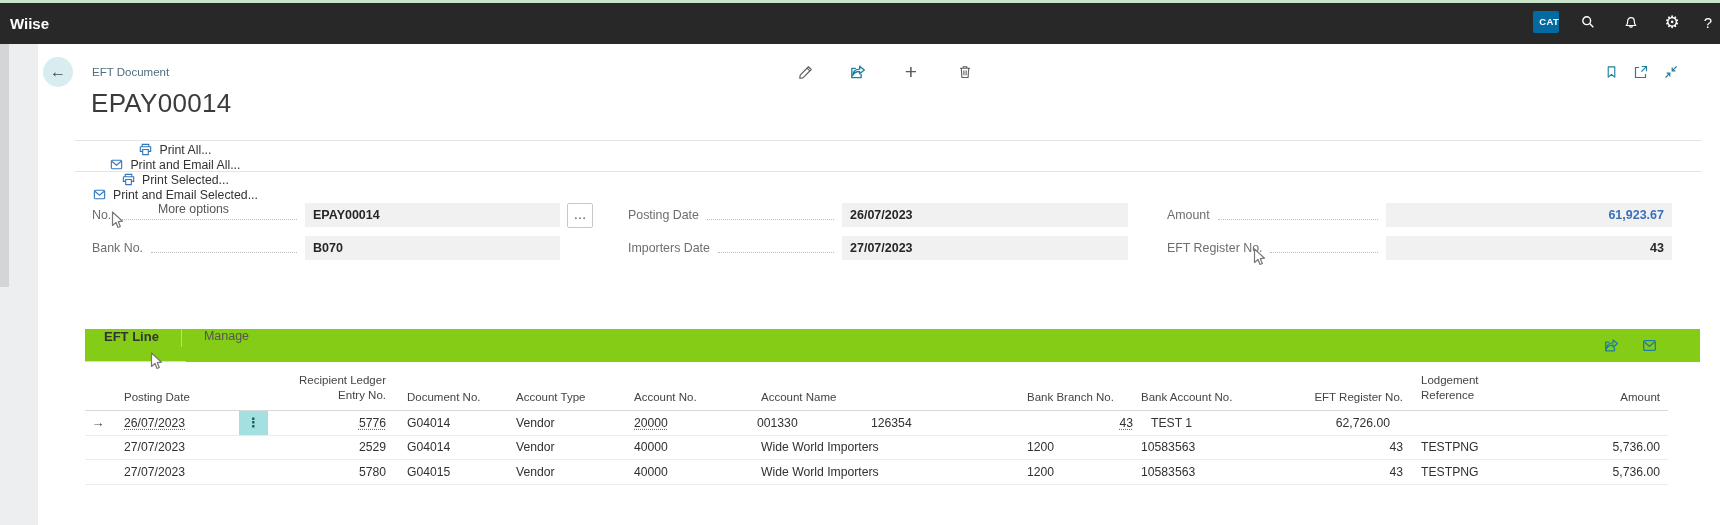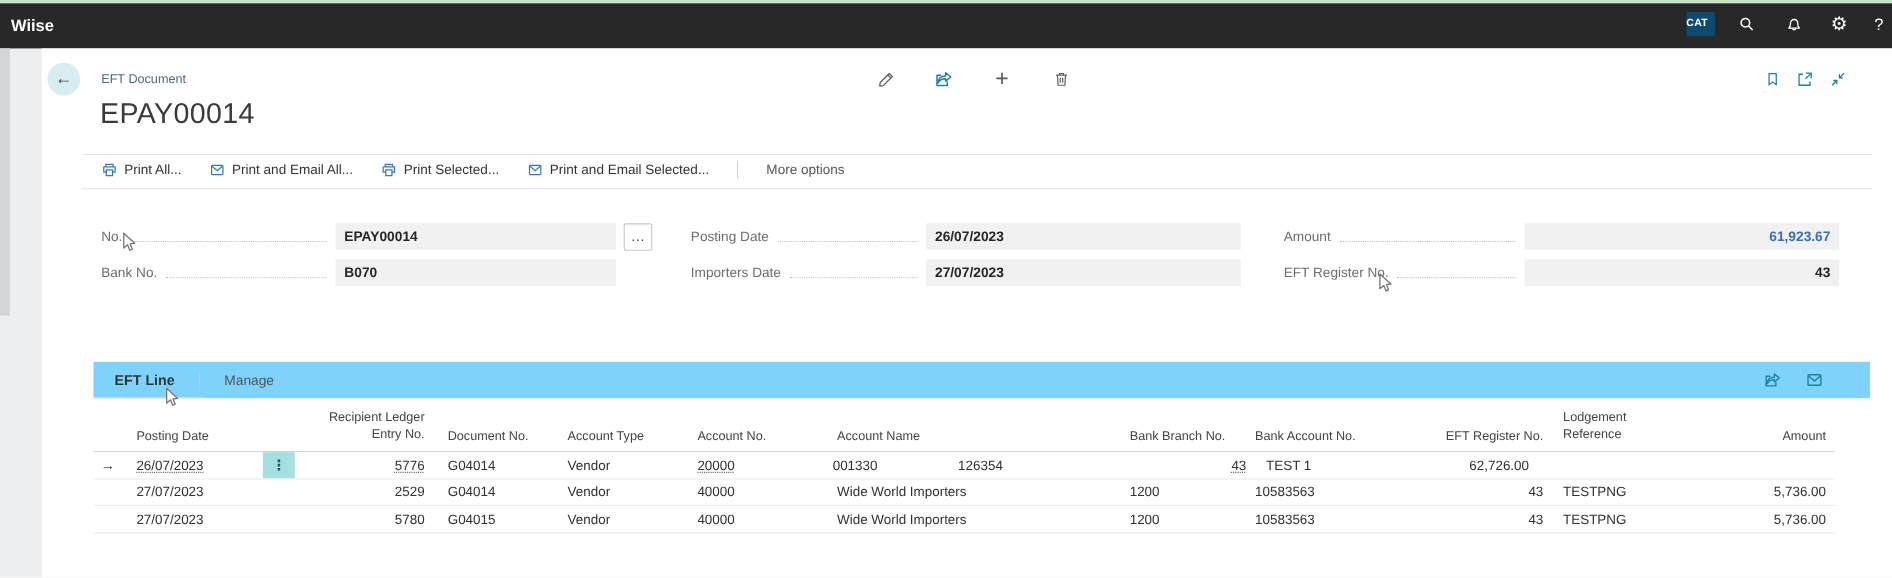--- a/index.html
+++ b/index.html
@@ -4,61 +4,61 @@
 <style>
   * { margin:0; padding:0; box-sizing:border-box; }
   html,body { width:1720px; height:525px; overflow:hidden; }
   body { font-family:"Liberation Sans","DejaVu Sans",sans-serif; background:#edeef0; position:relative; }
   .abs { position:absolute; }
 
   
   #top-strip { left:0; top:0; width:1720px; height:3px; background:#c9e4c9; }
   #top-bar { left:0; top:3px; width:1720px; height:41px; background:#282828; color:#fff; }
   #brand { left:10px; top:3px; height:51px; line-height:41px; font-size:15px; font-weight:bold; color:#fff; }
-  #cat-badge { left:1533px; top:11px; width:26px; height:22px; background:#0c4a6e; border-radius:2px; color:#fff; font-size:9.5px; font-weight:bold; text-align:left; line-height:22px; letter-spacing:.3px; }
+  #cat-badge { left:1533px; top:11px; width:26px; height:22px; background:#0369a1; border-radius:2px; color:#fff; font-size:9.5px; font-weight:bold; text-align:right; line-height:22px; letter-spacing:.3px; }
   .tb-ic { top:10px; width:24px; height:24px; display:flex; align-items:center; justify-content:center; color:#fff; }
   #tb-search { left:1576px; } #tb-bell { left:1619px; } #tb-gear { left:1660px; font-size:17px; } #tb-help { left:1696px; font-size:15px; }
 
   
   #scroll-strip { left:0; top:44px; width:9px; height:243px; background:#d3d5d8; }
   #card { left:38px; top:44px; width:1682px; height:481px; background:#fff; }
 
   
   #back-btn { left:43px; top:57px; width:30px; height:30px; border-radius:50%; background:#d8edf0; color:#474747; font-size:16px; display:flex; align-items:center; justify-content:center; }
   #page-type { left:92px; top:66px; font-size:11.5px; color:#4f6d7c; }
   #page-title { left:91px; top:88px; font-size:26px; font-weight:300; color:#3b3b3b; letter-spacing:.3px; }
   .act-ic { top:58px; width:28px; height:28px; display:flex; align-items:center; justify-content:center; }
   #act-edit { left:791px; } #act-share { left:844px; } #act-add { left:897px; font-size:21px; font-weight:300; color:#5a5a5a; } #act-delete { left:951px; }
   .r-ic { top:60px; width:24px; height:24px; display:flex; align-items:center; justify-content:center; }
   #r-bookmark { left:1599px; } #r-popout { left:1629px; } #r-collapse { left:1659px; }
 
   .hdiv { height:1px; background:#e5e5e5; left:75px; width:1627px; }
   #div1 { top:140px; } #div2 { top:171px; }
 
   
-  #toolbar { left:92px; top:142px; height:24px; display:flex; align-items:center; font-size:12.3px; color:#333; }
+  #toolbar { left:92px; top:142px; height:24px; display:flex; align-items:center; font-size:12.3px; color:#333;flex-direction:column; }
   .tbar-item { display:inline-flex; align-items:center; margin-right:25px; white-space:nowrap; cursor:default; }
   .tbar-item svg { margin-right:6px; }
   #tbar-sep { width:1px; height:16px; background:#d0d0d0; margin:0 14px 0 0; }
   #more-options { color:#555; margin-left:12px; }
 
   
   .fcol { top:203px; }
   #fcol1 { left:92px; width:468px; } #fcol2 { left:628px; width:500px; } #fcol3 { left:1167px; width:505px; }
   .frow { display:flex; align-items:center; height:24px; margin-bottom:9px; }
   .flabel { font-size:12.4px; color:#6e6e6e; white-space:nowrap; }
   .leader { flex:1; border-bottom:1px dotted #bdbdbd; align-self:flex-end; margin:0 8px 7px 8px; height:1px; }
   .fbox { height:24px; line-height:24px; background:#f1f1f1; padding:0 8px; font-size:12.5px; font-weight:600; color:#262626; white-space:nowrap; overflow:hidden; }
   #fcol1 .fbox { width:255px; } #fcol2 .fbox, #fcol3 .fbox { width:286px; }
   .fbox.num { text-align:right; }
   .fbox.link { color:#3a6fba; }
   #assist-edit { left:567px; top:203px; width:26px; height:25px; background:#fff; border:1px solid #c8c8c8; border-radius:2px; text-align:center; line-height:21px; font-size:13px; color:#444; }
 
   
-  #part-band { left:85px; top:329px; width:1615px; height:33px; background:#7dd3fc; display:flex; align-items:center; }
+  #part-band { left:85px; top:329px; width:1615px; height:33px; background:#84cc16; display:flex; align-items:flex-start; }
   #part-tab { margin-left:19px; font-size:13px; font-weight:bold; color:#333; }
   #part-band .vsep { width:1px; height:18px; background:#c8c8c8; margin:0 22px; }
   #part-manage { font-size:12.5px; color:#555; }
   #tab-underline { left:85px; top:361px; width:101px; height:1px; background:#d8d8d8; }
   .band-ic { top:335px; width:20px; height:20px; display:flex; align-items:center; justify-content:center; }
   #band-share { left:1601px; } #band-mail { left:1639px; }
 
   
   #grid { left:85px; top:362px; width:1583px; font-size:12.2px; color:#323130; }
   .g-row { display:flex; }

